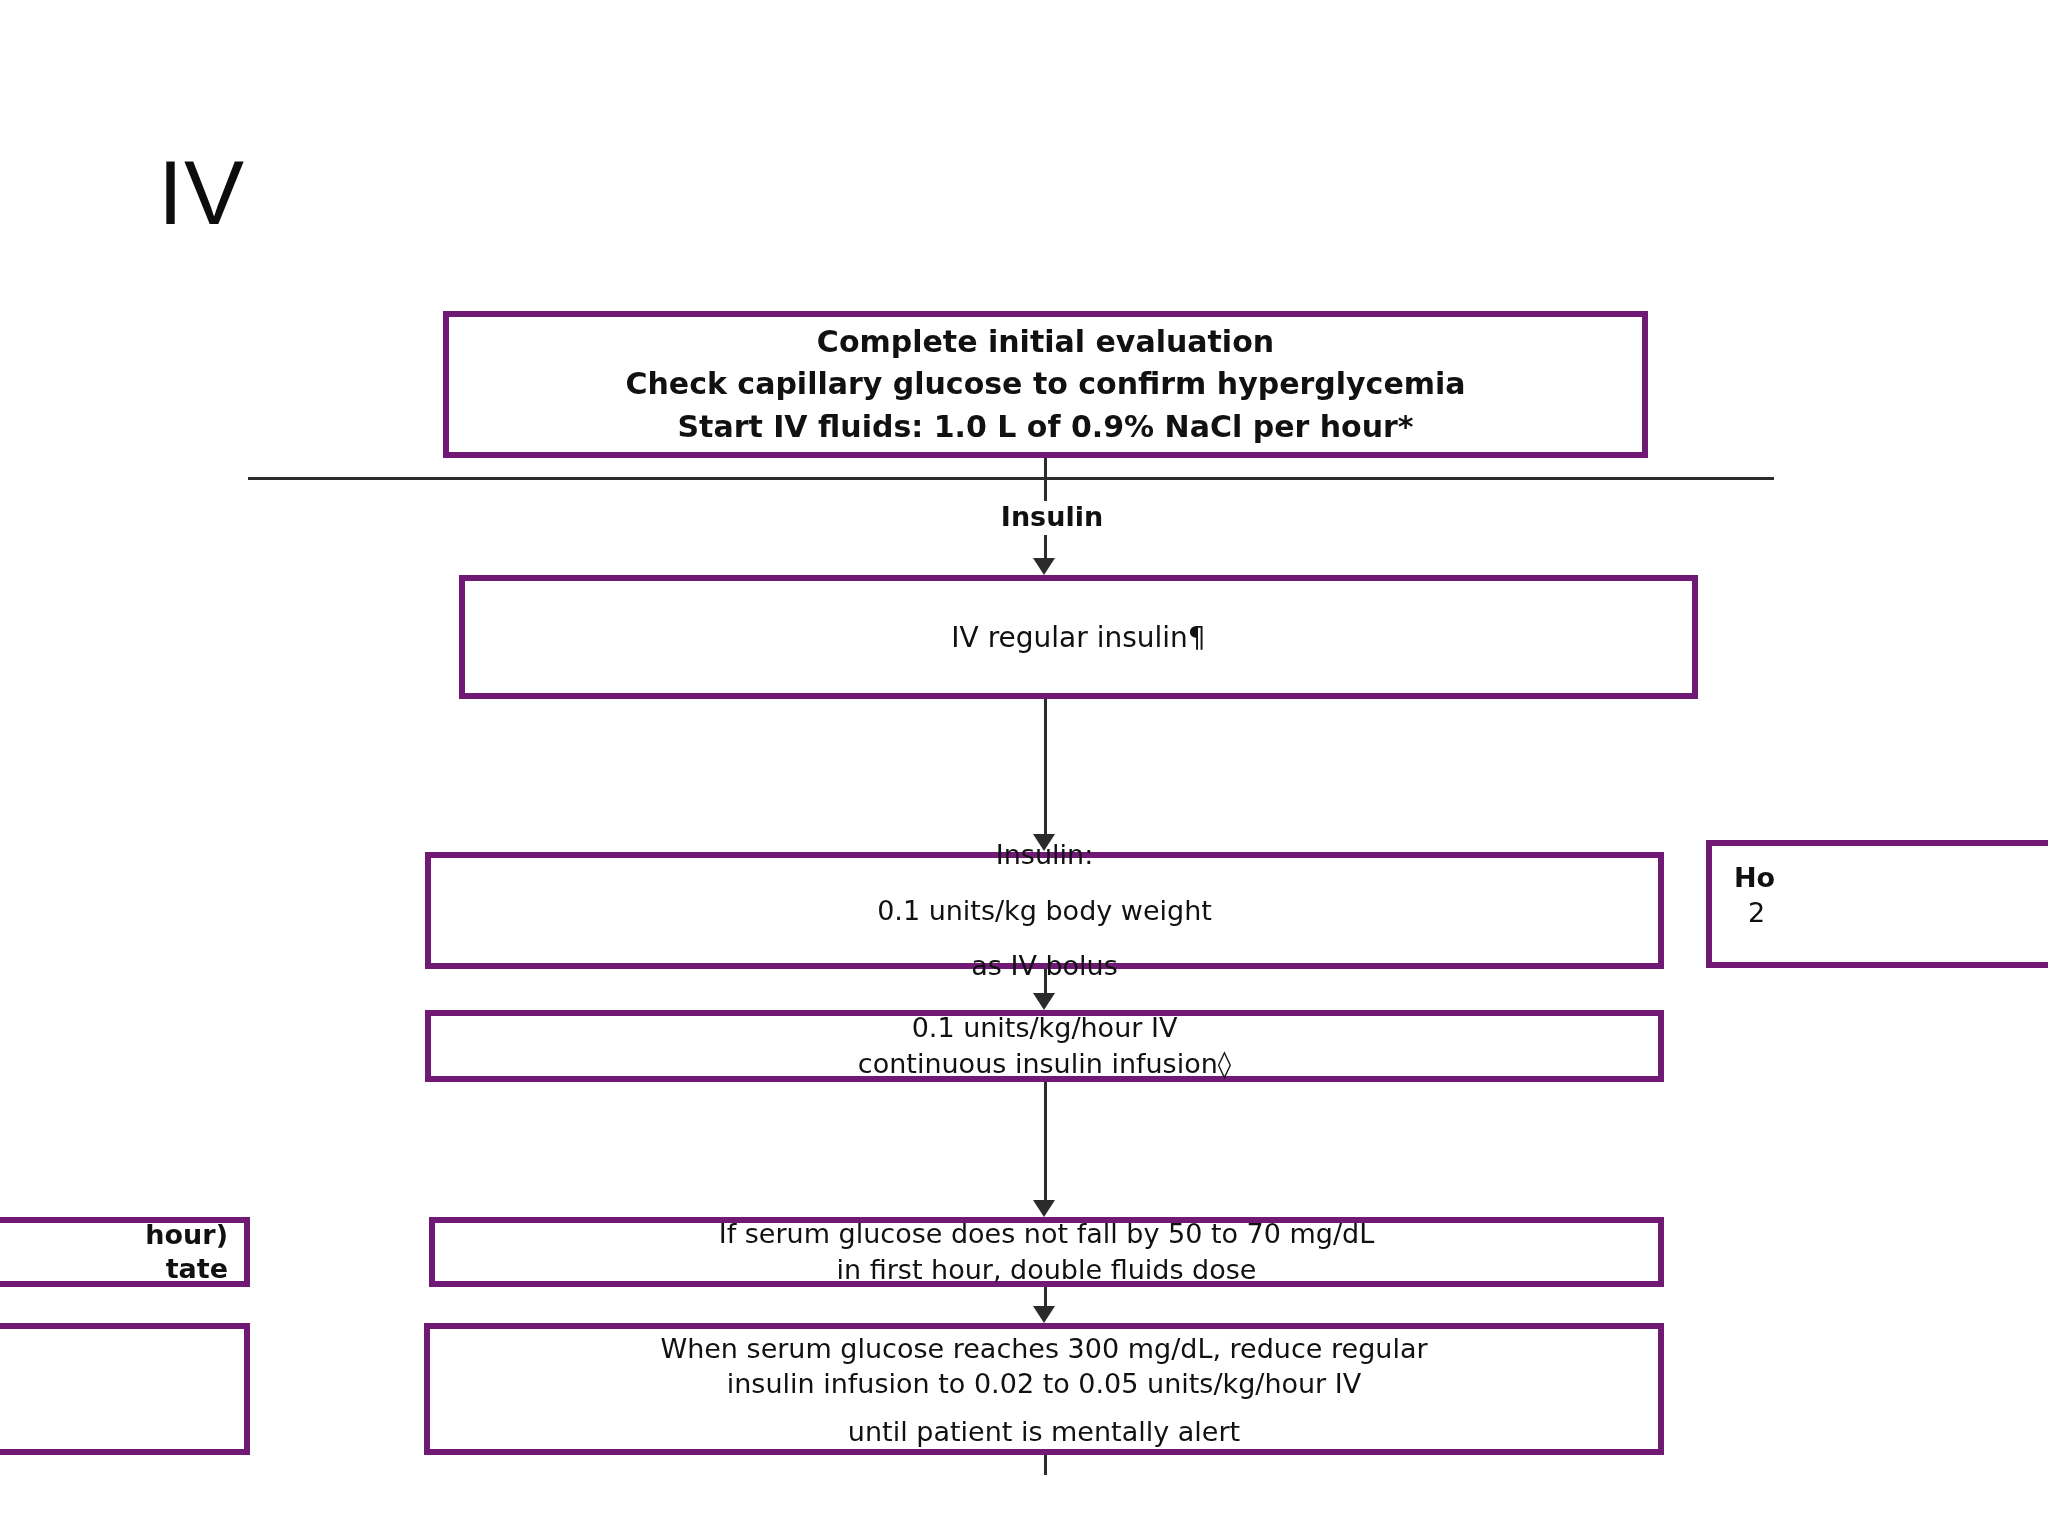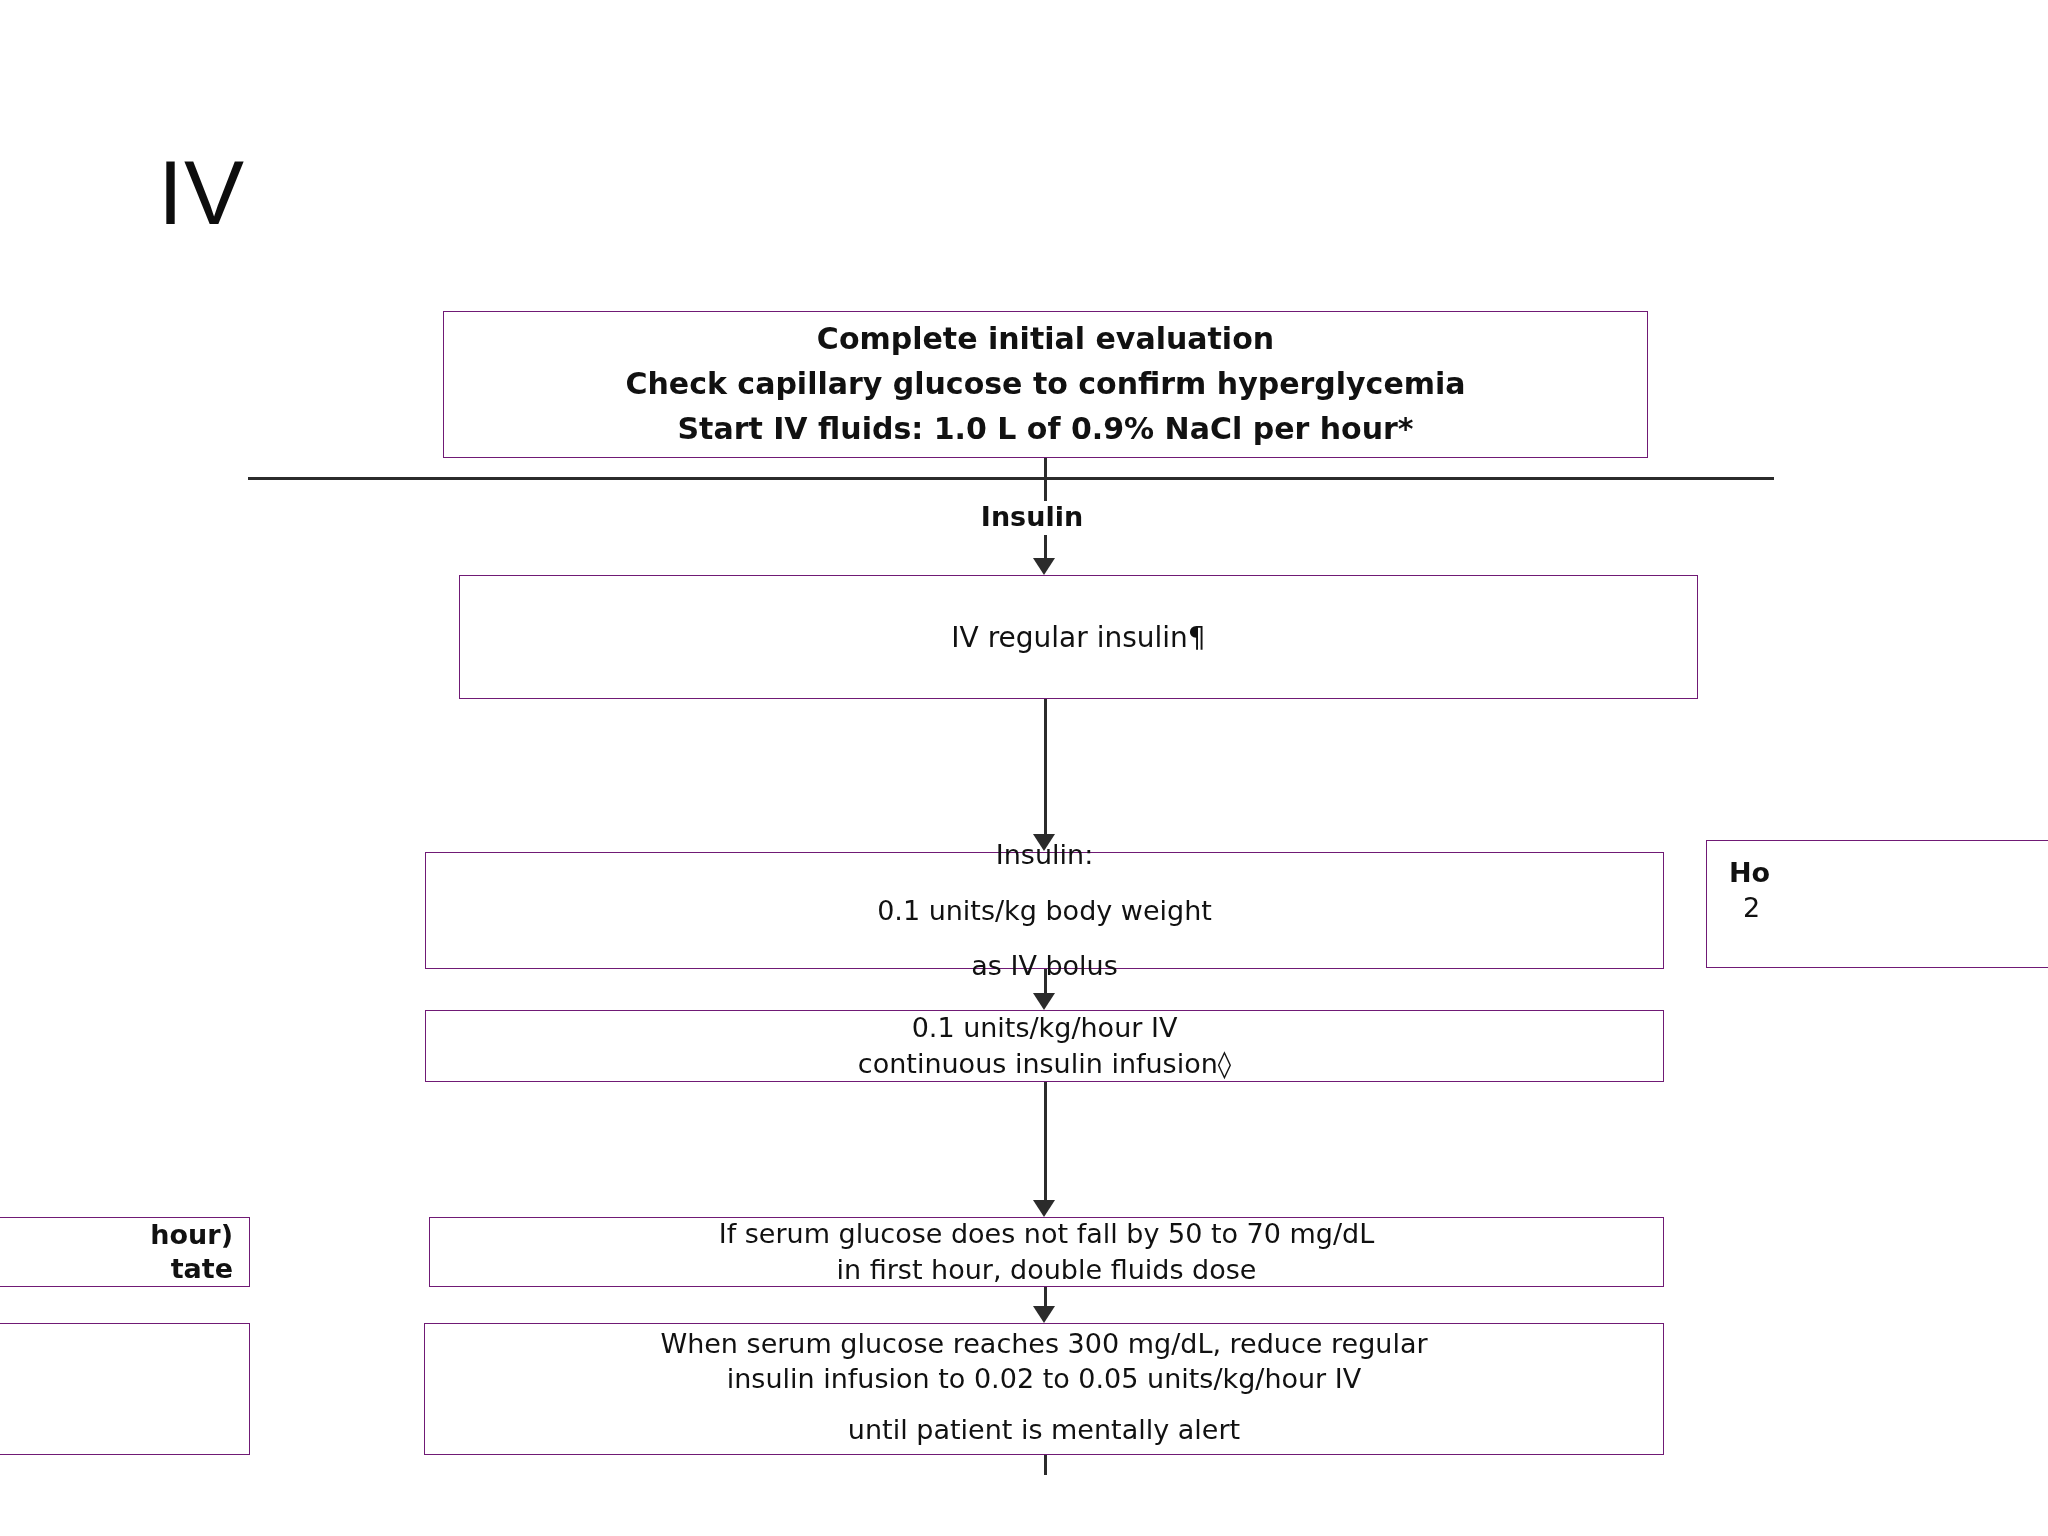--- a/index.html
+++ b/index.html
@@ -35,21 +35,21 @@
     line-height: 1.0;
     letter-spacing: 1px;
     color: #0d0d0d;
     white-space: pre;
   }
 
   
   .fc-box {
     position: absolute;
     box-sizing: border-box;
-    border: 1px solid #701a75;
+    border: 6px solid #701a75;
     background: #ffffff;
     display: flex;
     flex-direction: column;
     align-items: center;
     justify-content: center;
     text-align: center;
     font-family: "DejaVu Sans", sans-serif;
     color: #111111;
   }
   .fc-box .ln {
@@ -90,21 +90,21 @@
     text-align: center;
     font-family: "DejaVu Sans", sans-serif;
     font-weight: bold;
     font-size: 27px;
     color: #111111;
     white-space: pre;
   }
   
   #label-insulin > span {
     position: relative;
-    left: 8px;
+    left: 28px;
   }
 
   
   #box-iv-regular {
     left: 425px;
     top: 575px;
     width: 1239px;
     height: 124px;
     font-size: 28px;
     font-weight: normal;

